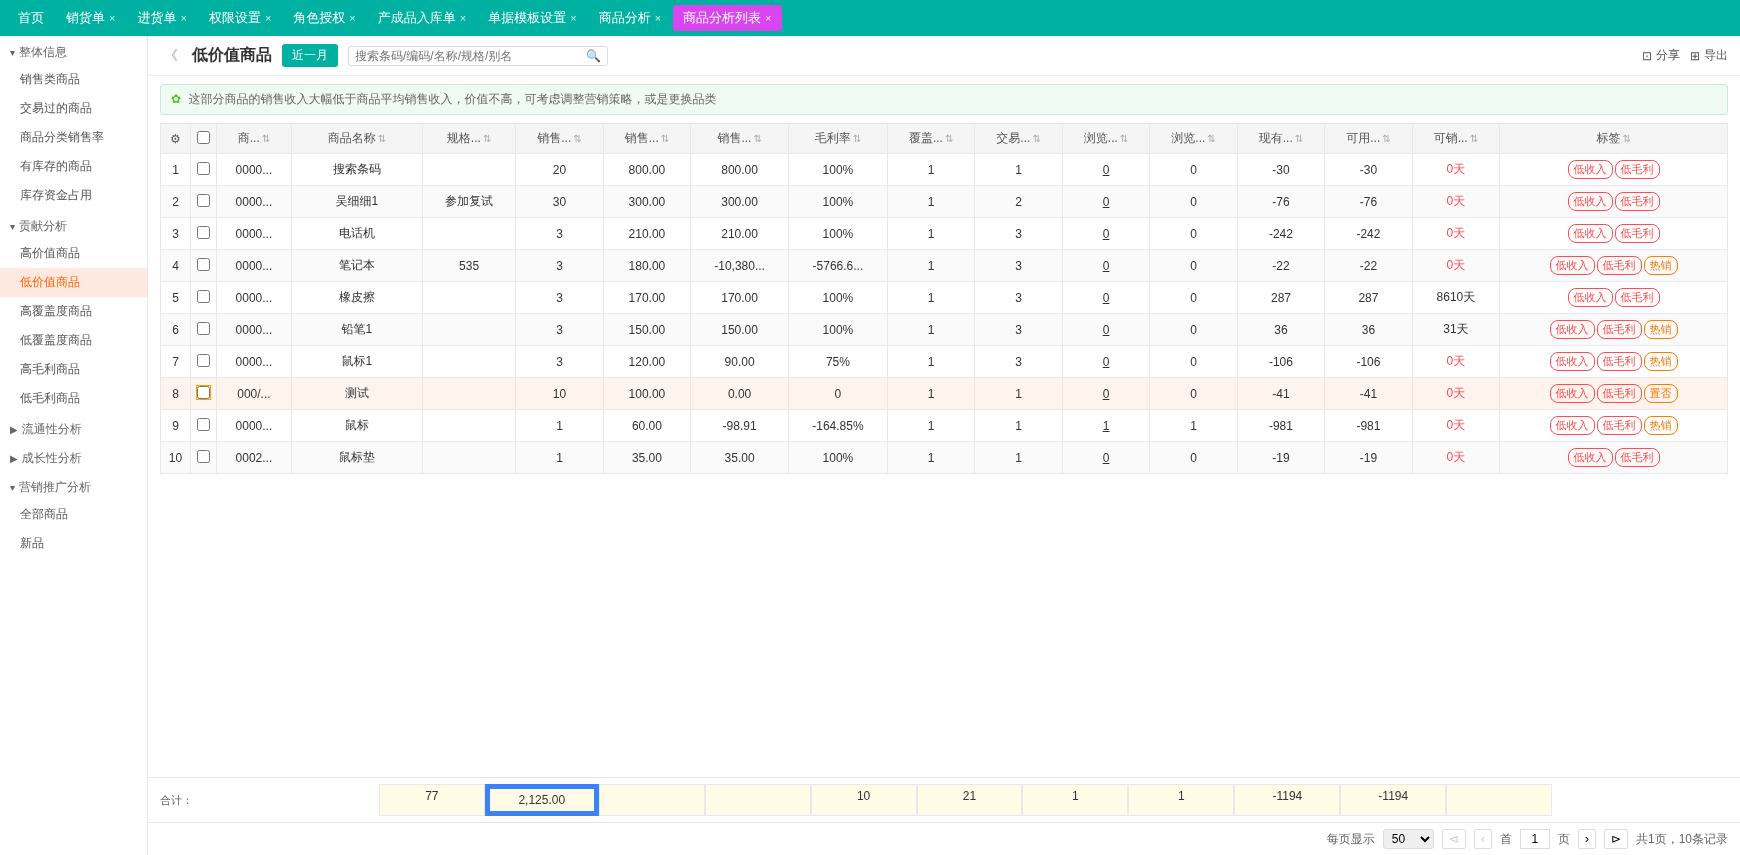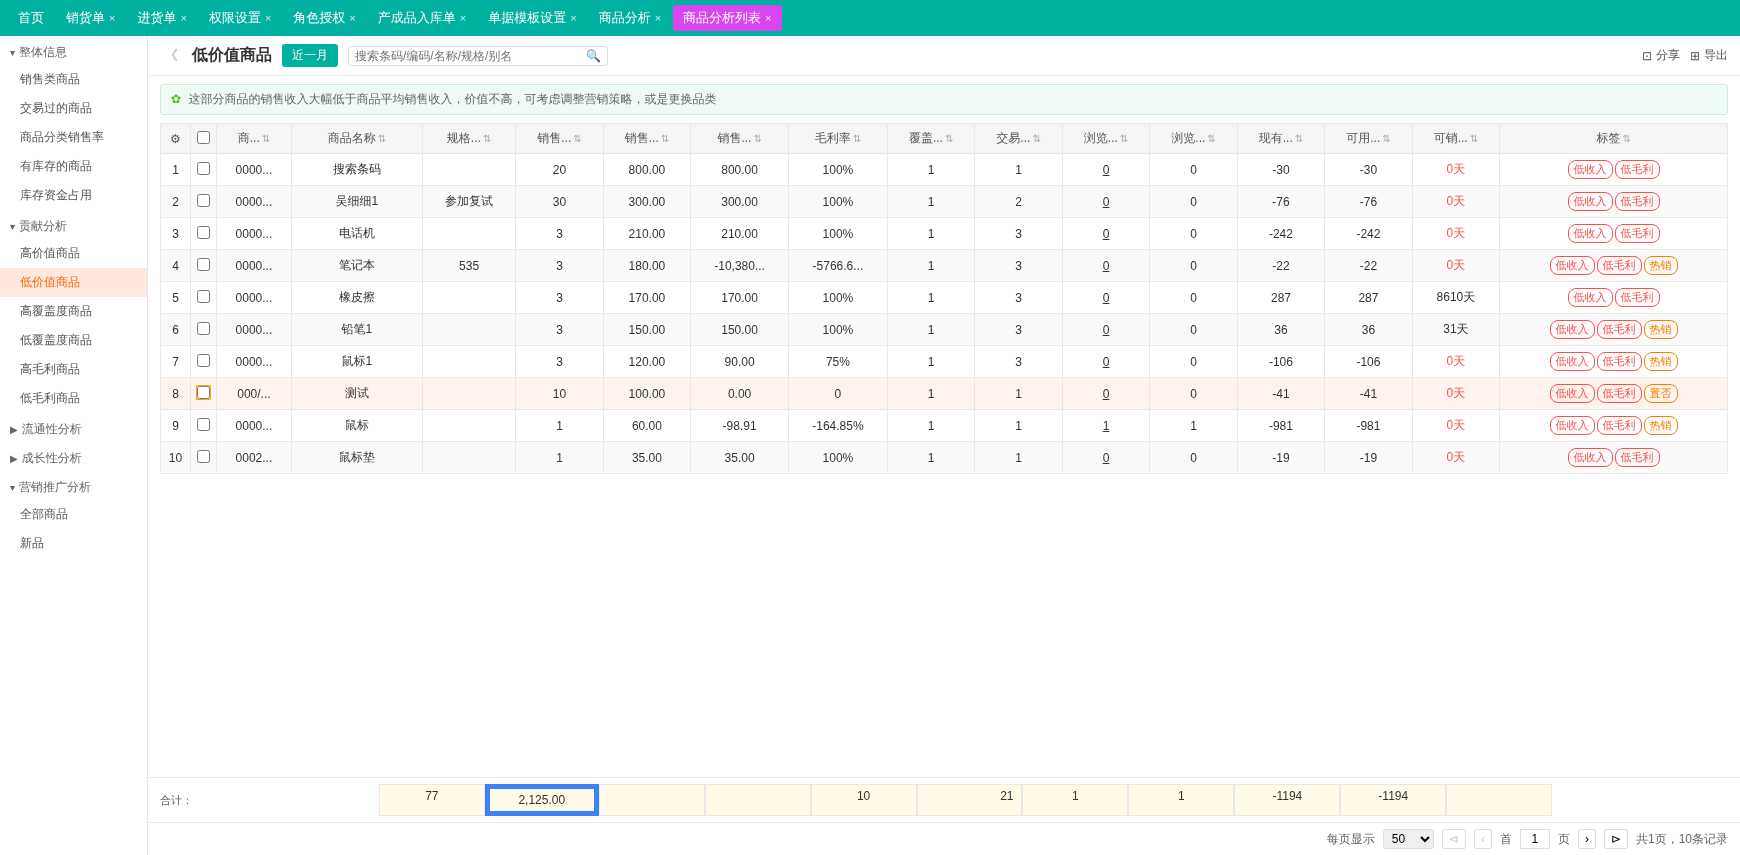--- a/index.html
+++ b/index.html
@@ -557,21 +557,21 @@
 
     <div class="table-footer">
       <span class="total-label">合计：</span>
       <div style="display:flex; gap:0; flex:1;">
         <div style="flex:2;"></div>
         <div style="flex:1; background:#fffbe6; border:1px solid #e8e8e8; padding:4px 8px; text-align:center;">77</div>
         <div style="flex:1; background:#fffbe6; border:5px solid #3b82f6; padding:4px 8px; text-align:center;">2,125.00</div>
         <div style="flex:1; background:#fffbe6; border:1px solid #e8e8e8; padding:4px 8px; text-align:center;"></div>
         <div style="flex:1; background:#fffbe6; border:1px solid #e8e8e8; padding:4px 8px; text-align:center;"></div>
         <div style="flex:1; background:#fffbe6; border:1px solid #e8e8e8; padding:4px 8px; text-align:center;">10</div>
-        <div style="flex:1; background:#fffbe6; border:1px solid #e8e8e8; padding:4px 8px; text-align:right;">21</div>
+        <div style="flex:1; background:#fffbe6; border:1px solid #e8e8e8; padding:4px 8px; text-align:center;">21</div>
         <div style="flex:1; background:#fffbe6; border:1px solid #e8e8e8; padding:4px 8px; text-align:center;">1</div>
         <div style="flex:1; background:#fffbe6; border:1px solid #e8e8e8; padding:4px 8px; text-align:center;">1</div>
         <div style="flex:1; background:#fffbe6; border:1px solid #e8e8e8; padding:4px 8px; text-align:center;">-1194</div>
         <div style="flex:1; background:#fffbe6; border:1px solid #e8e8e8; padding:4px 8px; text-align:center;">-1194</div>
         <div style="flex:1; background:#fffbe6; border:1px solid #e8e8e8; padding:4px 8px; text-align:center;"></div>
         <div style="flex:2;"></div>
       </div>
     </div>
 
     <div class="pagination">

